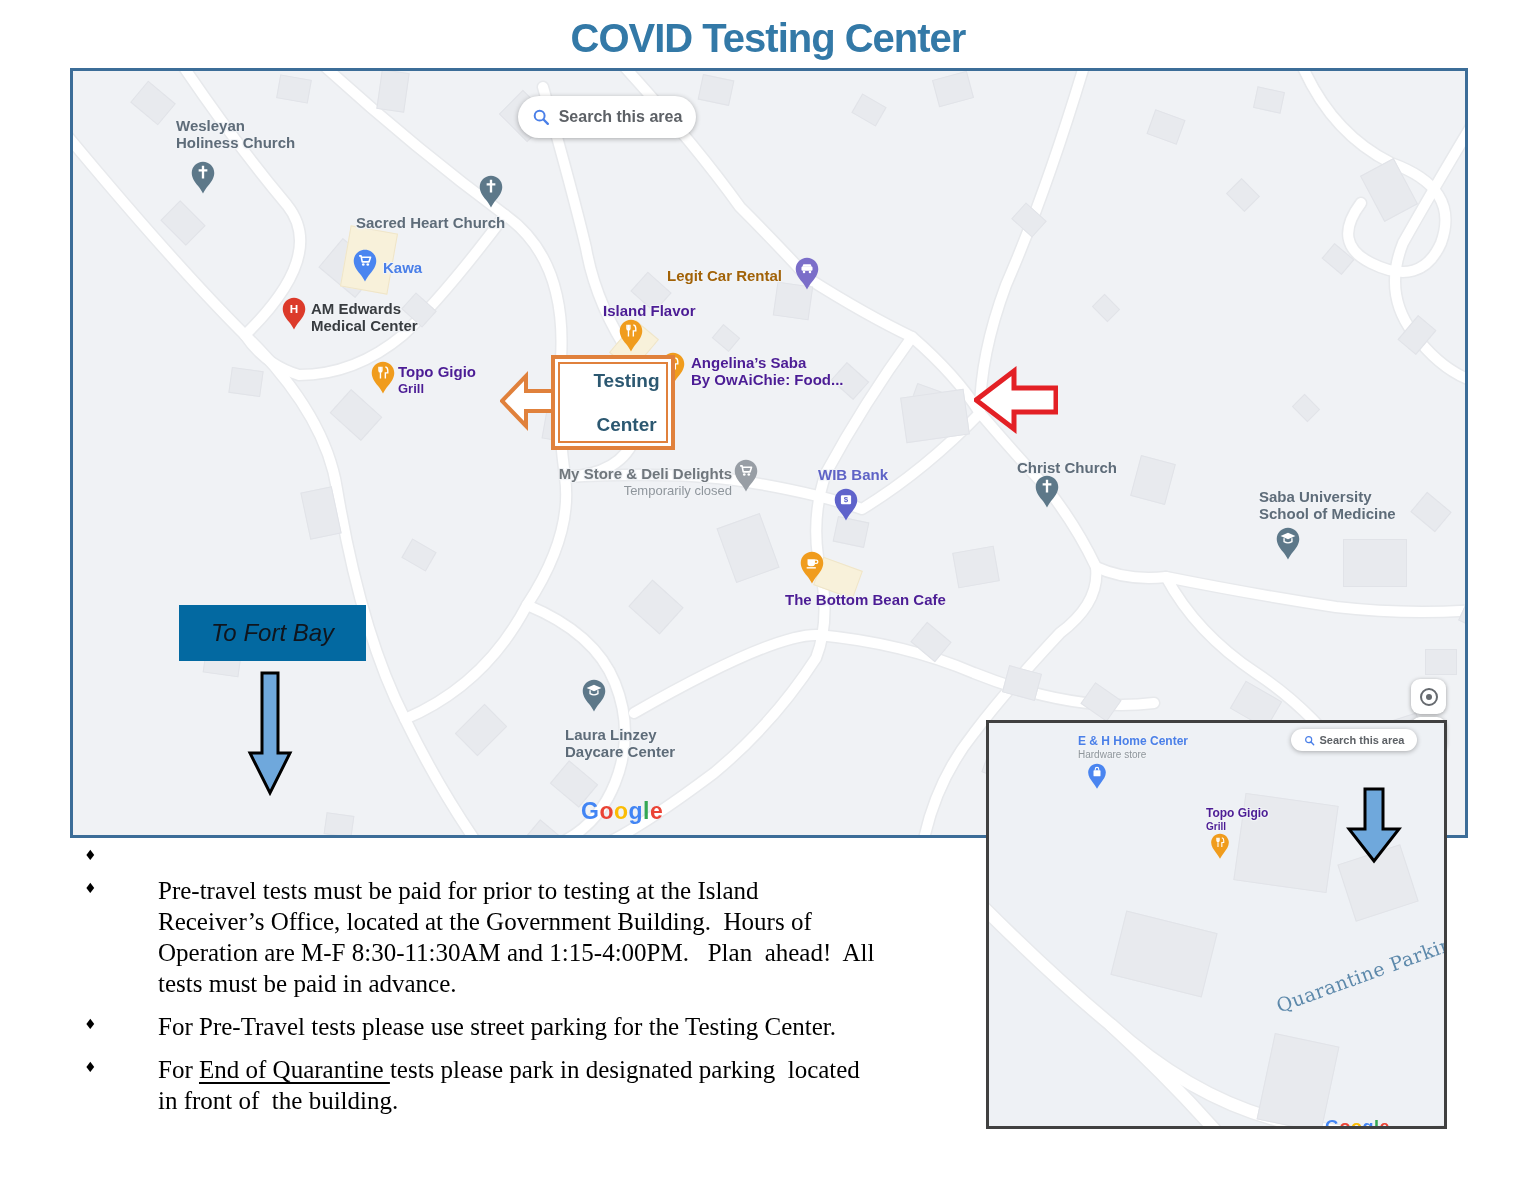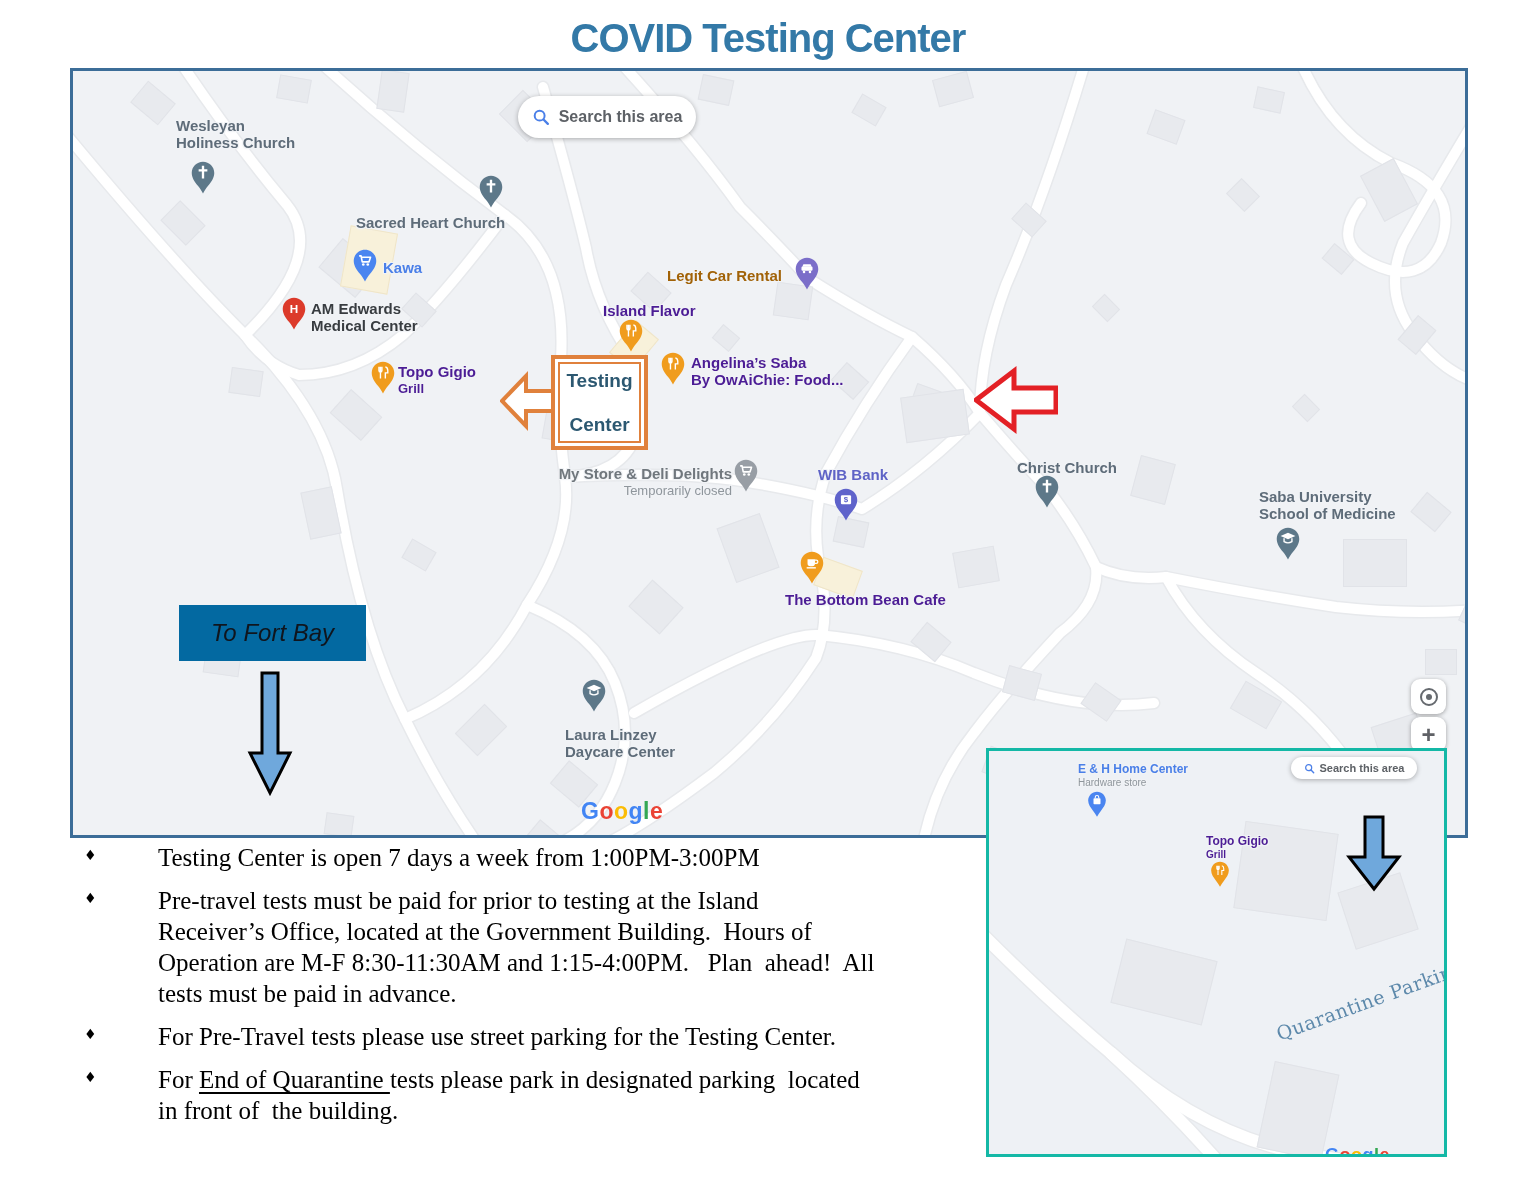--- a/index.html
+++ b/index.html
@@ -29,35 +29,35 @@
   .alr{text-align:right;}
   .pill{position:absolute;background:#fff;border-radius:22px;box-shadow:0 1px 5px rgba(0,0,0,.3);
         display:flex;align-items:center;justify-content:center;gap:9px;color:#5d6166;font-weight:600;z-index:4;}
   .pill.mainpill{left:445px;top:25px;width:178px;height:42px;font-size:16px;}
   .pill.insetpill{left:302px;top:6px;width:126px;height:22px;font-size:11px;gap:5px;border-radius:11px;}
   .region{position:absolute;right:0;top:0;width:300px;height:67px;background:#45759e;color:#0c0f13;
           font-size:33px;display:flex;align-items:center;justify-content:center;z-index:5;}
   .fortbay{position:absolute;left:106px;top:534px;width:187px;height:56px;background:#0369a1;color:#10151d;
            font-size:24px;display:flex;align-items:center;justify-content:center;z-index:4;font-style:italic;}
   .annobox{position:absolute;background:#fff;z-index:4;display:flex;flex-direction:column;
-           align-items:center;justify-content:center;font-weight:700;font-size:19px;line-height:20px;}
+           align-items:center;justify-content:center;font-weight:700;font-size:19px;line-height:20px;padding-left:27px;}
   .annobox.orange{left:478px;top:284px;width:89px;height:87px;border:4px solid #e0813c;color:#2c5871;gap:24px;
            box-shadow:inset 0 0 0 3px #fff,inset 0 0 0 5px #e0813c;}
   .annobox.red{left:978px;top:284px;width:147px;height:85px;border:4px solid #e32025;color:#27496d;gap:7px;
            box-shadow:inset 0 0 0 3px #fff,inset 0 0 0 5px #e32025;}
   .arrow-svg{position:absolute;z-index:4;}
   .ctrl{position:absolute;left:1338px;width:35px;height:35px;background:#fff;border-radius:9px;
         box-shadow:0 1px 4px rgba(0,0,0,.35);display:flex;align-items:center;justify-content:center;z-index:3;}
   .ctrl .plus{font-size:24px;font-weight:600;color:#5f6166;line-height:24px;}
   .loc-outer{width:14px;height:14px;border:2px solid #666a6f;border-radius:50%;display:flex;align-items:center;justify-content:center;}
   .loc-inner{width:6px;height:6px;background:#666a6f;border-radius:50%;}
   .glogo{position:absolute;font-size:23px;font-weight:600;letter-spacing:.5px;z-index:2;}
   .glogo.small{font-size:18px;}
   
-  .inset{position:absolute;left:986px;top:748px;width:455px;height:403px;border:3px solid #14b8a6;
+  .inset{position:absolute;left:986px;top:720px;width:455px;height:403px;border:3px solid #404040;
          background:#eef1f5;overflow:hidden;z-index:6;}
   .inset svg.roads{position:absolute;left:0;top:0;width:100%;height:100%;}
   .qlabel{position:absolute;left:282px;top:238px;width:200px;transform:rotate(-20deg);
           font-family:"DejaVu Serif",serif;font-size:19px;color:#5d89ab;letter-spacing:.5px;z-index:2;white-space:nowrap;}
   
   .bullets{position:absolute;left:60px;top:842px;width:926px;font-family:"Liberation Serif",serif;
            font-size:25px;color:#000;z-index:2;}
   .bullet{display:flex;margin-bottom:12px;}
   .diamond{flex:0 0 74px;width:74px;padding-left:24px;padding-top:5px;font-size:14px;
            font-family:"DejaVu Sans",sans-serif;}
@@ -406,21 +406,20 @@
       <polygon points="19,2 37,2 37,42 53,42 28,74 3,42 19,42" fill="#6fa8dc" stroke="#000000" stroke-width="3"></polygon>
     </svg>
 
     <div class="qlabel">Quarantine Parking</div>
     <div class="glogo small" style="left:336px;top:394px" id="glogo-inset"><span style="color: rgb(66, 133, 244);">G</span><span style="color: rgb(234, 67, 53);">o</span><span style="color: rgb(251, 188, 5);">o</span><span style="color: rgb(66, 133, 244);">g</span><span style="color: rgb(52, 168, 83);">l</span><span style="color: rgb(234, 67, 53);">e</span></div>
   </div>
 
   <div class="bullets" id="bullets">
       <div class="bullet">
         <span class="diamond">♦</span>
-        <div class="btext"><span>Testing Center is open 7 days a week from 1:00PM-3:00PM</span></div>
       </div>
       <div class="bullet">
         <span class="diamond">♦</span>
         <div class="btext"><span>Pre-travel tests must be paid for prior to testing at the Island
 Receiver’s Office, located at the Government Building.  Hours of
 Operation are M-F 8:30-11:30AM and 1:15-4:00PM.   Plan  ahead!  All
 tests must be paid in advance.</span></div>
       </div>
       <div class="bullet">
         <span class="diamond">♦</span>

